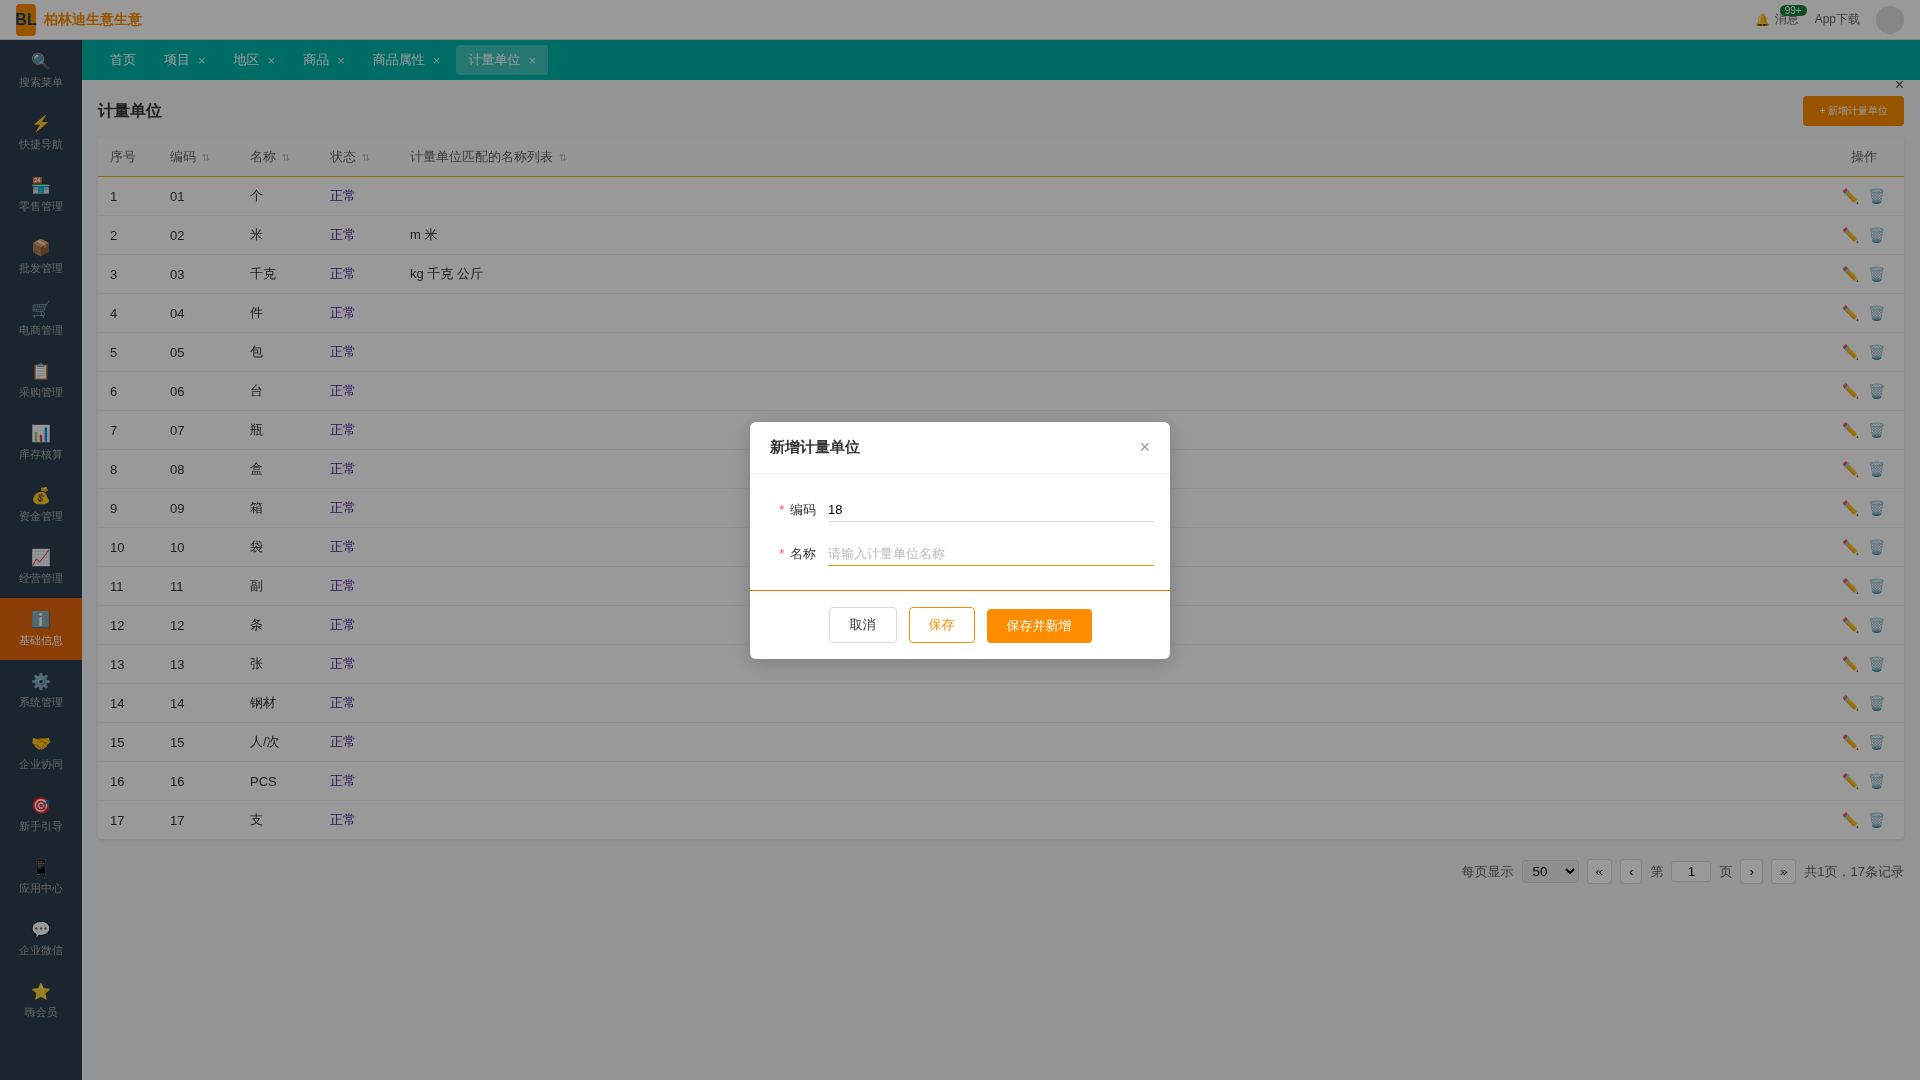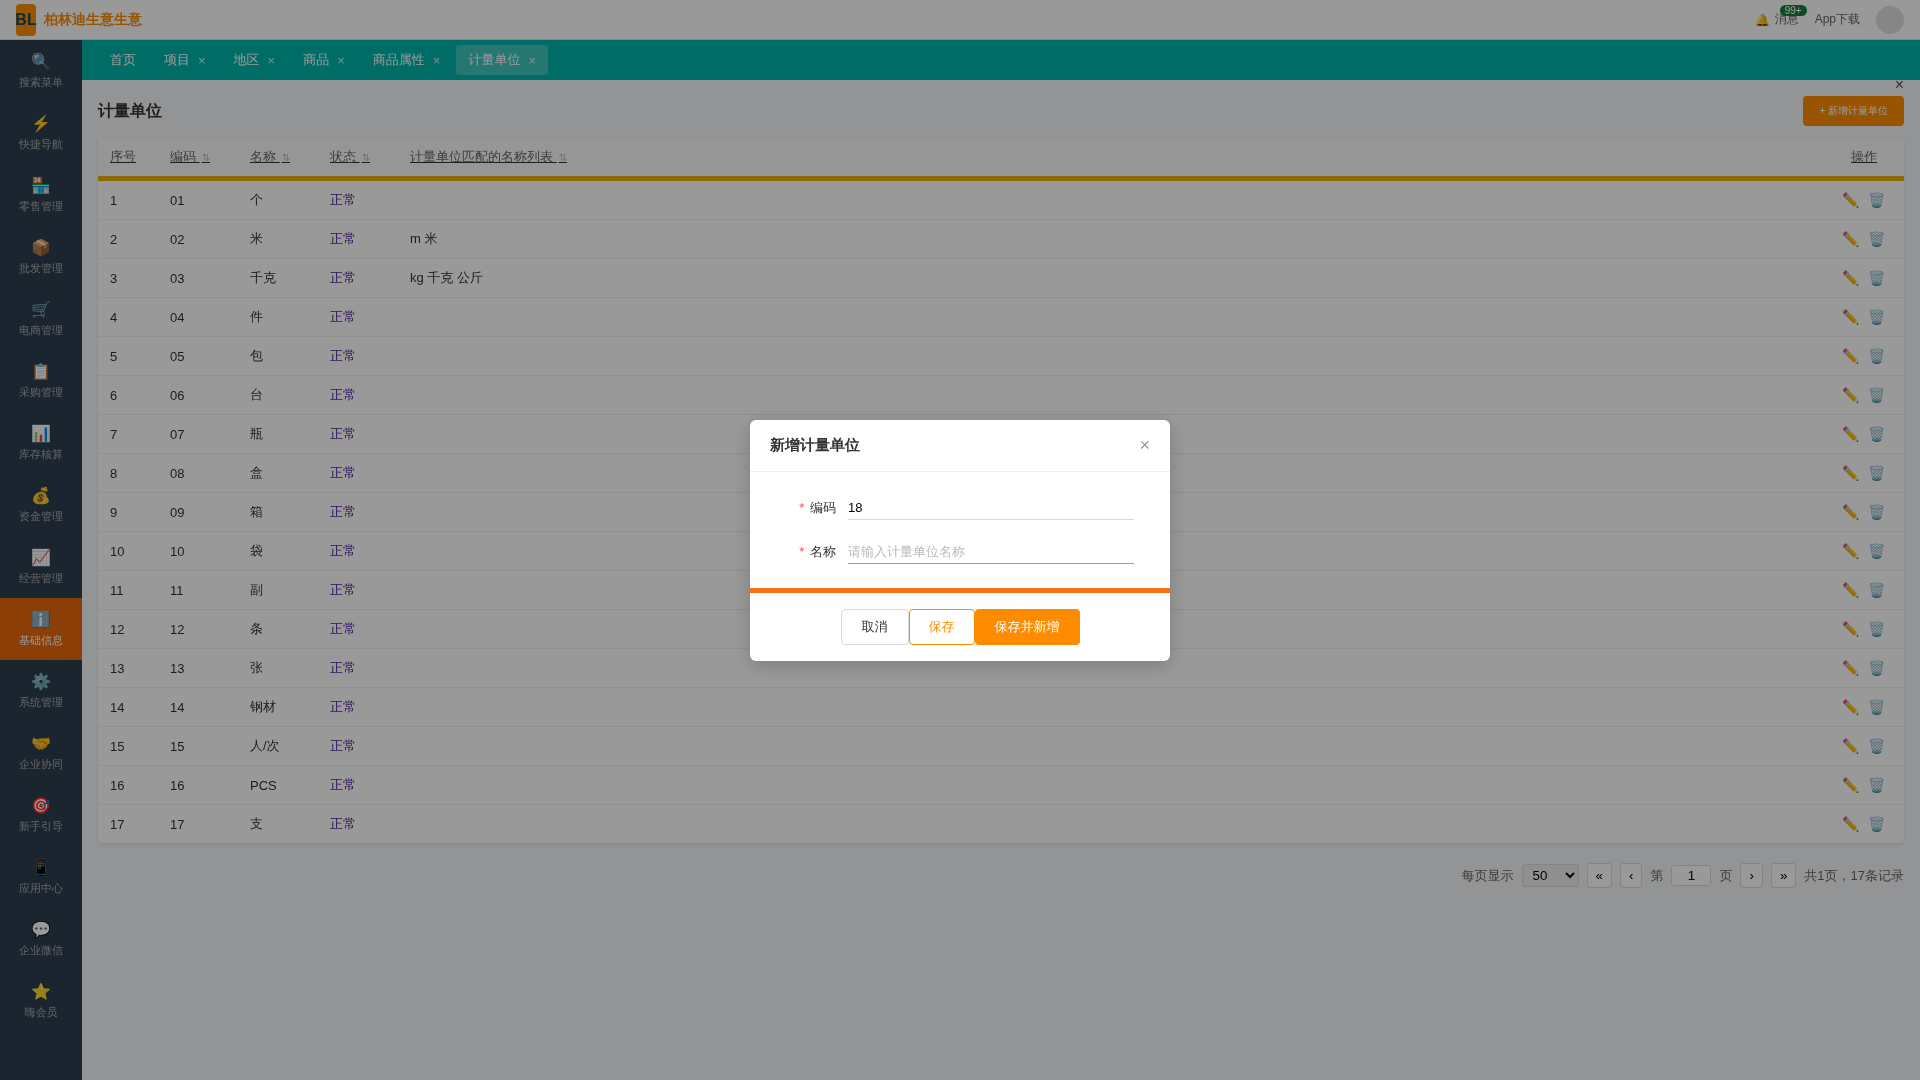--- a/index.html
+++ b/index.html
@@ -30,21 +30,21 @@
 
     
     .page-content { flex: 1; background: #f5f7fa; padding: 16px; overflow-y: auto; display: flex; flex-direction: column; gap: 12px; }
     .page-header { display: flex; align-items: center; justify-content: space-between; }
     .page-title { font-size: 16px; font-weight: bold; color: #333; }
     .btn-add { background: #ff8c00; color: white; border: none; padding: 8px 16px; border-radius: 4px; cursor: pointer; font-size: 10px; }
 
     
     .table-container { background: white; border-radius: 4px; overflow: hidden; box-shadow: 0 1px 3px rgba(0,0,0,0.1); }
     table { width: 100%; border-collapse: collapse; }
-    thead tr { background: #fafafa; border-bottom: 5px solid #eab308; text-decoration: underline; }
+    thead tr { background: #fafafa; border-bottom: 1px solid #eab308; }
     th { padding: 10px 12px; text-align: left; font-weight: normal; color: #666; font-size: 13px; white-space: nowrap; }
     td { padding: 10px 12px; border-bottom: 1px solid #f0f0f0; font-size: 13px; }
     tr:last-child td { border-bottom: none; }
     .status-normal { color: #4c1d95; }
     .col-seq { width: 60px; }
     .col-code { width: 80px; }
     .col-name { width: 80px; }
     .col-status { width: 80px; }
     .col-match { flex: 1; }
     .col-action { width: 80px; text-align: center; }
@@ -57,28 +57,28 @@
     .page-size-select { border: 1px solid #ddd; padding: 2px 6px; border-radius: 3px; }
     .page-btn { border: 1px solid #ddd; background: white; padding: 4px 8px; border-radius: 3px; cursor: pointer; }
     .page-input { border: 1px solid #ddd; width: 40px; text-align: center; padding: 2px 4px; border-radius: 3px; }
 
     
     .modal-overlay { position: fixed; top: 0; left: 0; width: 100%; height: 100%; background: rgba(0,0,0,0.4); display: flex; align-items: center; justify-content: center; z-index: 1000; }
     .modal { background: white; border-radius: 6px; width: 420px; box-shadow: 0 4px 20px rgba(0,0,0,0.2); }
     .modal-header { display: flex; align-items: center; justify-content: space-between; padding: 16px 20px; border-bottom: 1px solid #f0f0f0; }
     .modal-title { font-size: 15px; font-weight: bold; color: #333; }
     .modal-close { background: none; border: none; cursor: pointer; font-size: 18px; color: #999; line-height: 1; }
-    .modal-body { padding: 24px 36px; display: flex; flex-direction: column; gap: 20px; }
+    .modal-body { padding: 24px 16px; display: flex; flex-direction: column; gap: 20px; }
     .form-row { display: flex; align-items: center; gap: 12px; }
     .form-label { font-size: 13px; color: #333; white-space: nowrap; min-width: 50px; text-align: right; }
     .required-star { color: #ff4d4f; margin-right: 2px; }
     .form-input { flex: 1; border: none; border-bottom: 1px solid #d9d9d9; padding: 4px 0; font-size: 13px; outline: none; }
     .form-input.with-value { border-bottom-color: #d9d9d9; }
     .form-input::placeholder { color: #bbb; }
-    .modal-footer { padding: 16px 20px; display: flex; justify-content: center; border-top: 5px solid #f97316; }
+    .modal-footer { padding: 16px 20px; display: flex; justify-content: center; gap: 12px; border-top: 1px solid #f97316; align-items: flex-end; }
     .btn-cancel { border: 1px solid #d9d9d9; background: white; padding: 8px 20px; border-radius: 4px; cursor: pointer; font-size: 13px; color: #333; }
     .btn-save { border: 1px solid #ff8c00; background: white; color: #ff8c00; padding: 8px 19px; border-radius: 4px; cursor: pointer; font-size: 13px; }
     .btn-save-new { background: #ff8c00; color: white; border: none; padding: 8px 20px; border-radius: 4px; cursor: pointer; font-size: 13px; }
 
     
     .nav-top { height: 40px; background: #00b4aa; display: flex; align-items: center; padding: 0 16px; gap: 4px; flex-shrink: 0; }
     .nav-top-item { color: white; font-size: 13px; padding: 6px 12px; border-radius: 3px; cursor: pointer; }
     .nav-close-tab { margin-left: 4px; opacity: 0.8; }
     .tab-x { position: fixed; top: 76px; right: 16px; background: none; border: none; color: #555; cursor: pointer; font-size: 16px; }
   </style>

